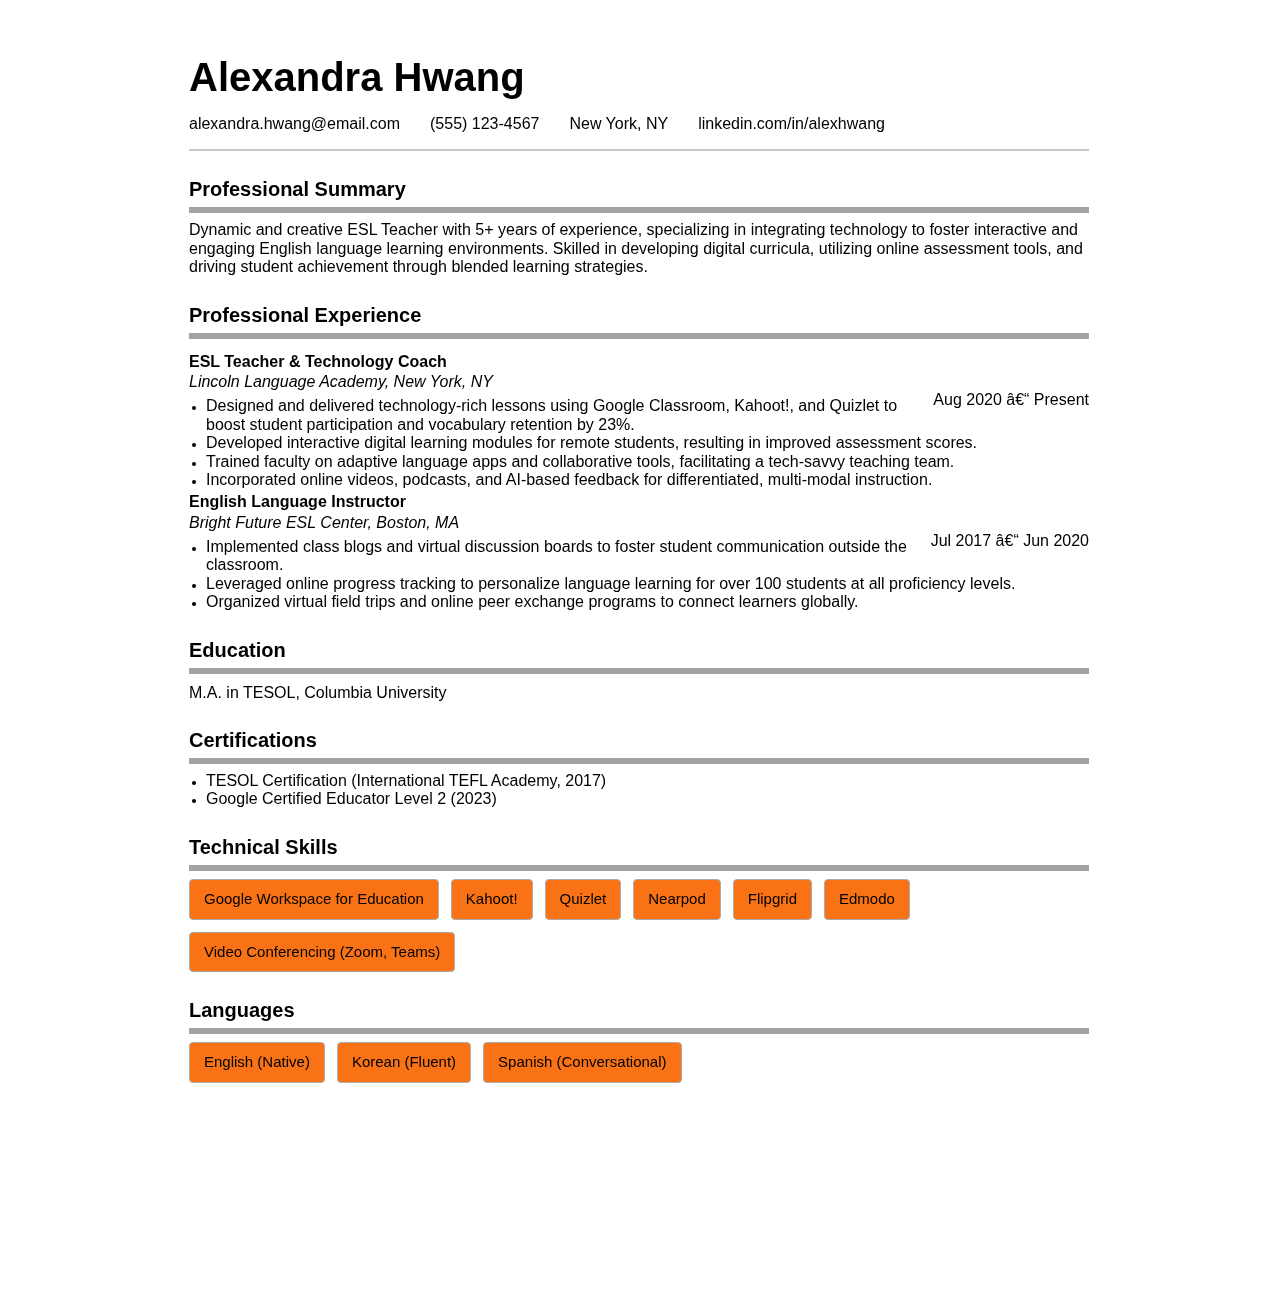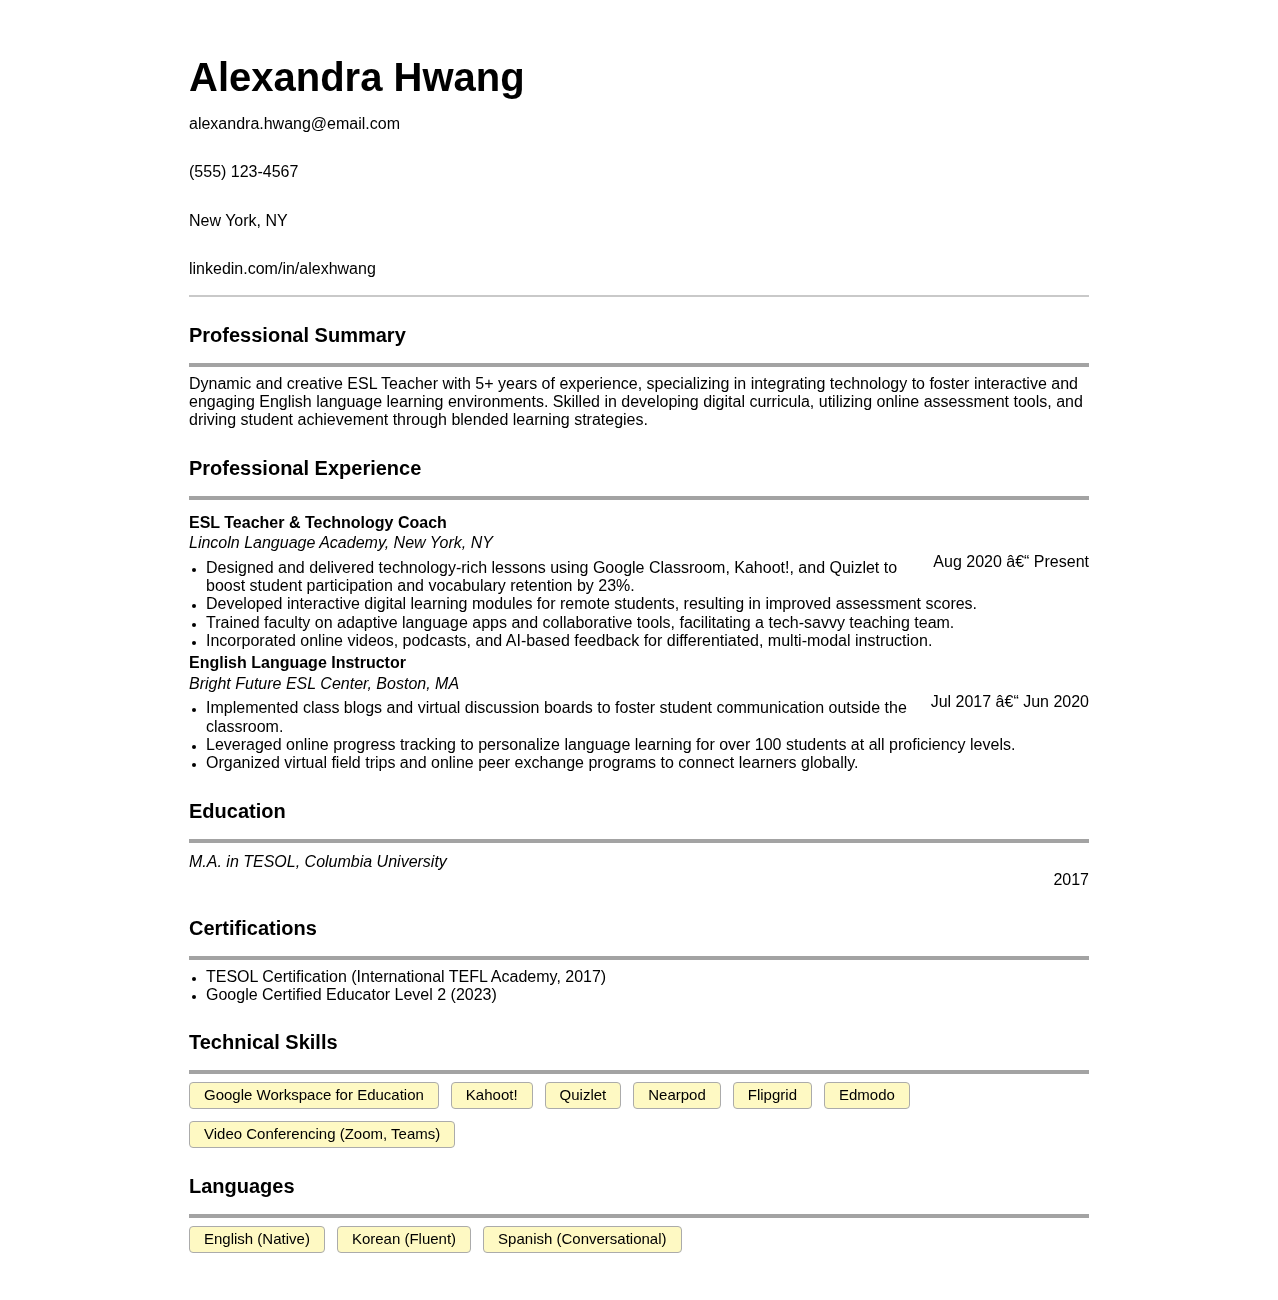--- a/index.html
+++ b/index.html
@@ -32,33 +32,32 @@
   }
   .subtitle {
     font-size: 19px;
     margin: 0;
   }
   .contact-row {
     display: flex;
     gap: 30px;
     font-size: 16px;
     margin-top: 15px;
-    flex-direction: column;
   }
   hr.top-divider {
     border: none;
     border-top: 2px solid #c9c9c9;
     margin: 16px 0 0 0;
   }
   h2.section-heading {
     font-size: 20px;
     font-weight: bold;
     margin: 27px 0 8px 0;
-    padding-bottom: 16px;
-    border-bottom: 4px solid #a3a3a3;
+    padding-bottom: 6px;
+    border-bottom: 6px solid #a3a3a3;
     line-height: 1.15;
   }
   p.summary {
     margin: 0;
   }
   .job { margin-top: 14px; }
   .job + .job { margin-top: 4px; }
   .job::after { content: ""; display: block; clear: both; }
   .job h3 {
     font-size: 16px;
@@ -74,36 +73,36 @@
     margin-left: 14px;
   }
   ul.bullets {
     margin: 6px 0 0 0;
     padding-left: 17px;
   }
   ul.bullets li { margin: 0; }
   ul.bullets li::marker { font-size: 12px; }
   .edu-item { margin-top: 10px; }
   .edu-item + .edu-item { margin-top: 12px; }
-  .degree { font-style: italic; }
+  .degree { }
   .year { text-align: right; }
   .pill-row {
     display: flex;
     flex-wrap: wrap;
     gap: 12px;
     margin-top: 7px;
   }
   .pill {
     display: inline-block;
     border: 1px solid #ababab;
     border-radius: 4px;
-    padding: 3px 14px;
+    padding: 10px 14px;
     font-size: 15px;
     line-height: 1.25;
-    background: #fef9c3;
+    background: #f97316;
     white-space: nowrap;
   }
 </style>
 </head>
 <body>
 
 <div class="page">
   <div class="resume">
 
     <h1 class="name">Alexandra Hwang</h1>
@@ -142,21 +141,20 @@
         <li>Implemented class blogs and virtual discussion boards to foster student communication outside the classroom.</li>
         <li>Leveraged online progress tracking to personalize language learning for over 100 students at all proficiency levels.</li>
         <li>Organized virtual field trips and online peer exchange programs to connect learners globally.</li>
       </ul>
     </div>
 
     <h2 class="section-heading">Education</h2>
 
     <div class="edu-item">
       <div class="degree">M.A. in TESOL, Columbia University</div>
-      <div class="year">2017</div>
     </div>
 
     <h2 class="section-heading">Certifications</h2>
     <ul class="bullets">
       <li>TESOL Certification (International TEFL Academy, 2017)</li>
       <li>Google Certified Educator Level 2 (2023)</li>
     </ul>
 
     <h2 class="section-heading">Technical Skills</h2>
     <div class="pill-row">

